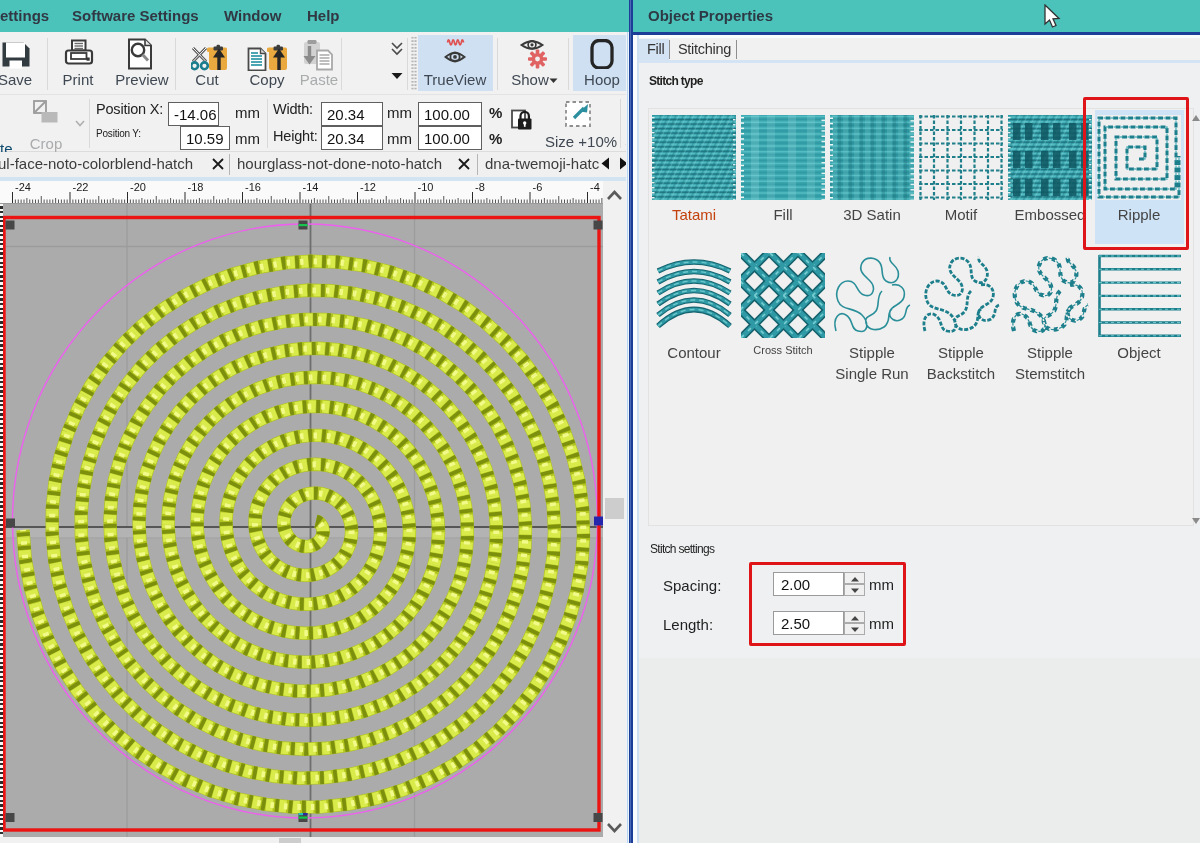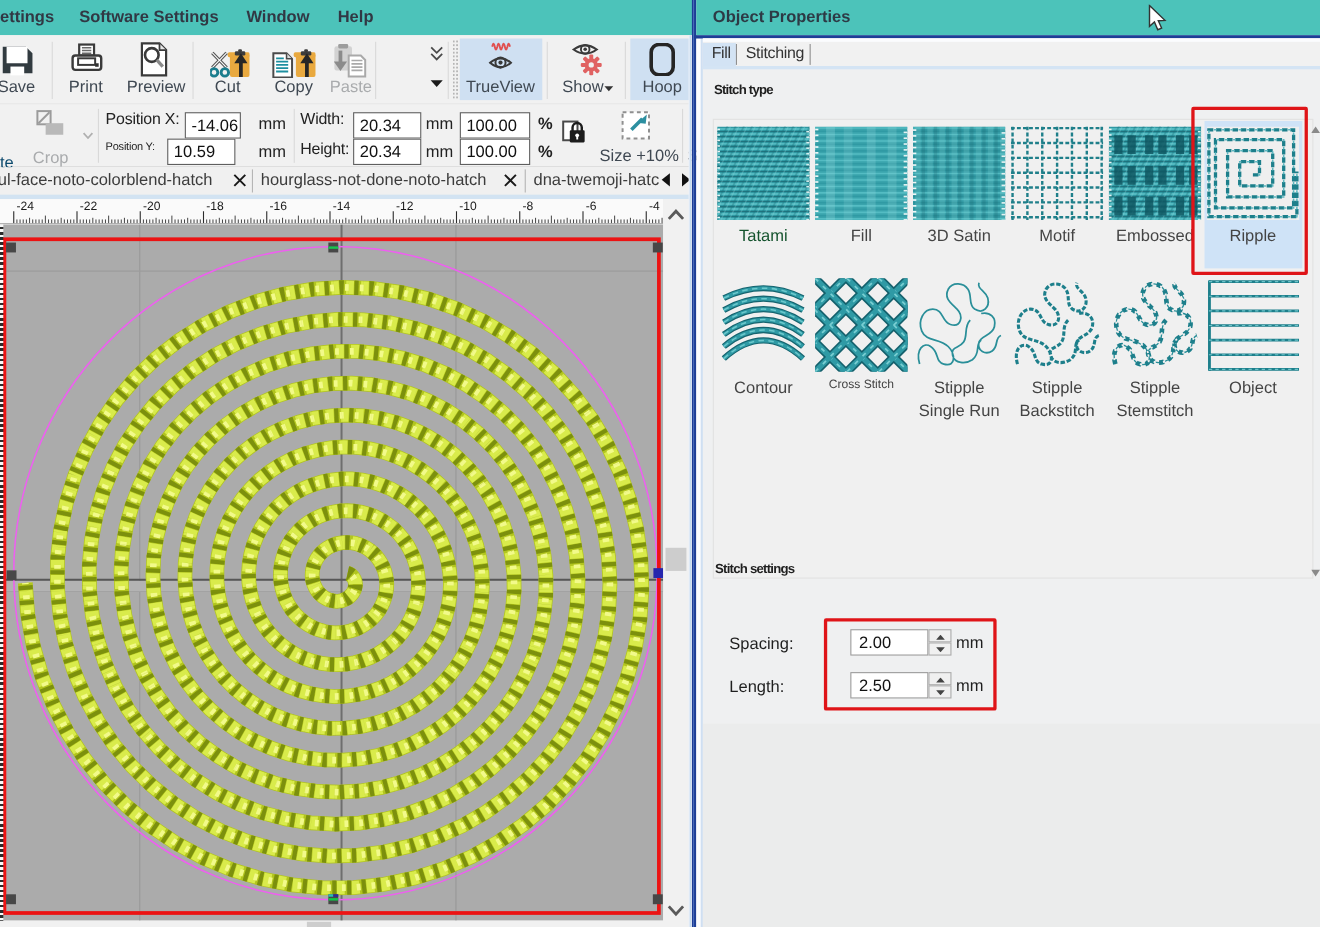--- a/index.html
+++ b/index.html
@@ -156,21 +156,21 @@
 <rect x="9.5" y="13" width="16" height="10.5" fill="#b9b9b9"></rect>
 </svg></div>
 <div class="lbl" style="left:46px;top:135px;transform:translateX(-50%);color:#a9abad">Crop</div>
 <svg class="abs" style="left:75px;top:120px" width="10" height="7">
     <path d="M1 1 l4 4.5 l4 -4.5" fill="none" stroke="#b0b0b0" stroke-width="1.6"></path>
   </svg>
 <div class="sep" style="left:88.5px;top:99px;height:49px"></div>
 <div class="lbl" style="left:96px;top:101px;color:#222;font-size:14.5px;letter-spacing:-0.2px">Position X:</div>
 <div class="lbl" style="left:96px;top:128px;color:#222;font-size:10px;letter-spacing:-0.2px">Position Y:</div>
 <div class="inp" style="left:168px;top:102px;width:51px;height:24px">-14.06</div>
-<div class="inp" style="left:152px;top:126px;width:62px;height:24px">10.59</div>
+<div class="inp" style="left:180px;top:126px;width:50px;height:24px">10.59</div>
 <div class="lbl" style="left:235px;top:104px;color:#222">mm</div>
 <div class="lbl" style="left:235px;top:130px;color:#222">mm</div>
 <div class="sep" style="left:267px;top:99px;height:49px"></div>
 <div class="lbl" style="left:273px;top:101px;color:#222;font-size:14.5px;letter-spacing:-0.2px">Width:</div>
 <div class="lbl" style="left:273px;top:128px;color:#222;font-size:14.5px;letter-spacing:-0.2px">Height:</div>
 <div class="inp" style="left:321px;top:102px;width:62px;height:24px">20.34</div>
 <div class="inp" style="left:321px;top:126px;width:62px;height:24px">20.34</div>
 <div class="lbl" style="left:387px;top:104px;color:#222">mm</div>
 <div class="lbl" style="left:387px;top:130px;color:#222">mm</div>
 <div class="inp" style="left:418px;top:102px;width:64px;height:24px">100.00</div>
@@ -629,21 +629,21 @@
     <rect x="81" y="64" width="2.5" height="1.4" fill="#d8eeee"></rect>
     <rect x="0" y="67" width="2.5" height="1.4" fill="#e8f5f5"></rect>
     <rect x="81" y="69" width="2.5" height="1.4" fill="#d8eeee"></rect>
     <rect x="0" y="72" width="2.5" height="1.4" fill="#e8f5f5"></rect>
     <rect x="81" y="74" width="2.5" height="1.4" fill="#d8eeee"></rect>
     <rect x="0" y="77" width="2.5" height="1.4" fill="#e8f5f5"></rect>
     <rect x="81" y="79" width="2.5" height="1.4" fill="#d8eeee"></rect>
     <rect x="0" y="82" width="2.5" height="1.4" fill="#e8f5f5"></rect>
     <rect x="81" y="84" width="2.5" height="1.4" fill="#d8eeee"></rect>
   </svg>
-<div class="abs" style="left:694px;top:206px;font-size:15px;color:#14532d;transform:translateX(-50%);white-space:nowrap">Tatami</div>
+<div class="abs" style="left:694px;top:206px;font-size:15px;color:#c2410c;transform:translateX(-50%);white-space:nowrap">Tatami</div>
 <svg width="84" height="85" style="position:absolute;left:741px;top:114.5px">
     <rect width="84" height="85" fill="#3aa4ad"></rect>
     <line x1="0" y1="1.4" x2="84" y2="1.4" stroke="#54bcc3" stroke-width="1.5"></line>
     <line x1="0" y1="4.3" x2="84" y2="4.3" stroke="#309aa4" stroke-width="1.5"></line>
     <line x1="0" y1="7.3" x2="84" y2="7.3" stroke="#54bcc3" stroke-width="1.5"></line>
     <line x1="0" y1="10.3" x2="84" y2="10.3" stroke="#309aa4" stroke-width="1.5"></line>
     <line x1="0" y1="13.2" x2="84" y2="13.2" stroke="#54bcc3" stroke-width="1.5"></line>
     <line x1="0" y1="16.1" x2="84" y2="16.1" stroke="#309aa4" stroke-width="1.5"></line>
     <line x1="0" y1="19.1" x2="84" y2="19.1" stroke="#54bcc3" stroke-width="1.5"></line>
     <line x1="0" y1="22.1" x2="84" y2="22.1" stroke="#309aa4" stroke-width="1.5"></line>
@@ -1060,21 +1060,21 @@
     <line x1="2" y1="42.9" x2="84" y2="42.9" stroke="#6cc4ca" stroke-width="1.1" stroke-dasharray="3 3"></line>
     <line x1="2" y1="56.2" x2="84" y2="56.2" stroke="#1d7f8b" stroke-width="2.4"></line>
     <line x1="2" y1="56.2" x2="84" y2="56.2" stroke="#6cc4ca" stroke-width="1.1" stroke-dasharray="3 3"></line>
     <line x1="2" y1="69.5" x2="84" y2="69.5" stroke="#1d7f8b" stroke-width="2.4"></line>
     <line x1="2" y1="69.5" x2="84" y2="69.5" stroke="#6cc4ca" stroke-width="1.1" stroke-dasharray="3 3"></line>
     <line x1="2" y1="82.8" x2="84" y2="82.8" stroke="#1d7f8b" stroke-width="2.4"></line>
     <line x1="2" y1="82.8" x2="84" y2="82.8" stroke="#6cc4ca" stroke-width="1.1" stroke-dasharray="3 3"></line>
   </svg>
 <div class="abs" style="left:1139px;top:344px;font-size:15px;color:#444;transform:translateX(-50%);white-space:nowrap">Object</div>
 <div class="abs" style="left:1083px;top:97px;width:106px;height:153px;border:3.2px solid #df1418;border-radius:2px"></div>
-<div class="abs" style="left:650px;top:510px;font-size:12px;font-weight:bold;color:#1f1f1f;letter-spacing:-0.7px">Stitch settings</div>
+<div class="abs" style="left:650px;top:542px;font-size:12px;font-weight:normal;color:#1f1f1f;letter-spacing:-0.7px">Stitch settings</div>
 <div class="abs" style="left:663px;top:577px;font-size:15px;color:#1f1f1f">Spacing:</div>
 <div class="abs" style="left:773px;top:572px;width:70.5px;height:24px;background:#fff;border:1px solid #9a9a9a;font-size:15px;color:#111;padding:3px 0 0 7px">2.00</div>
 <div class="abs" style="left:843.5px;top:572px;width:21px;height:12px;background:#f0f0f0;border:1px solid #ababab"></div>
 <div class="abs" style="left:843.5px;top:584px;width:21px;height:12px;background:#f0f0f0;border:1px solid #ababab"></div>
 <svg class="abs" style="left:850.5px;top:576.5px" width="8" height="5">
     <path d="M0 4.5 L4 0 L8 4.5 z" fill="#444"></path>
   </svg>
 <svg class="abs" style="left:850.5px;top:587.5px" width="8" height="5">
     <path d="M0 0.5 L4 5 L8 0.5 z" fill="#444"></path>
   </svg>

